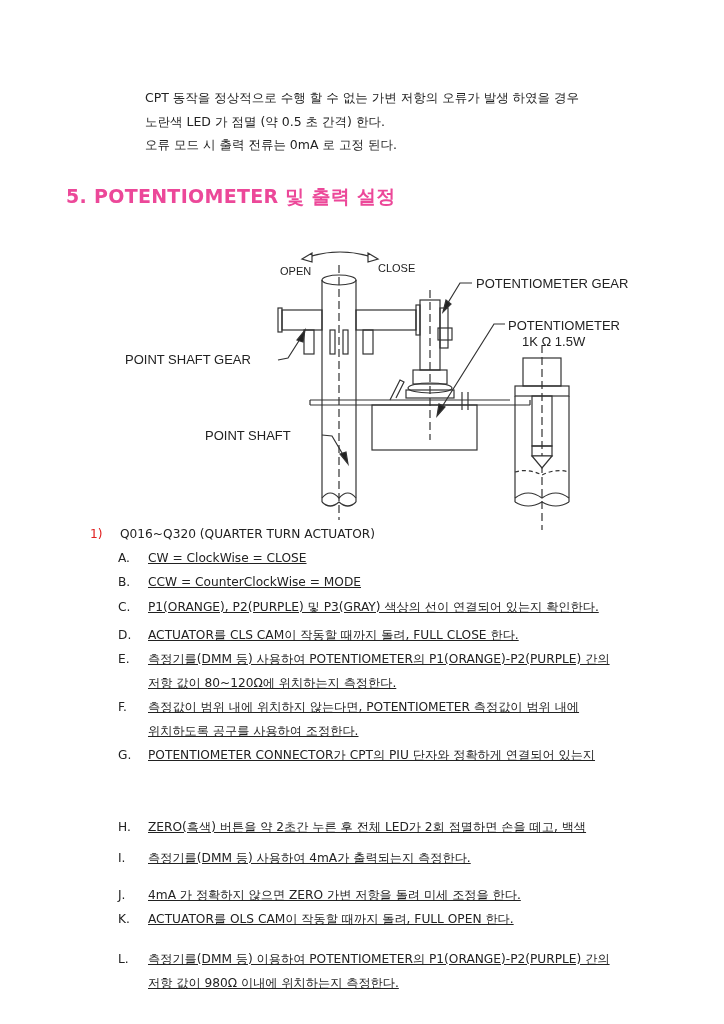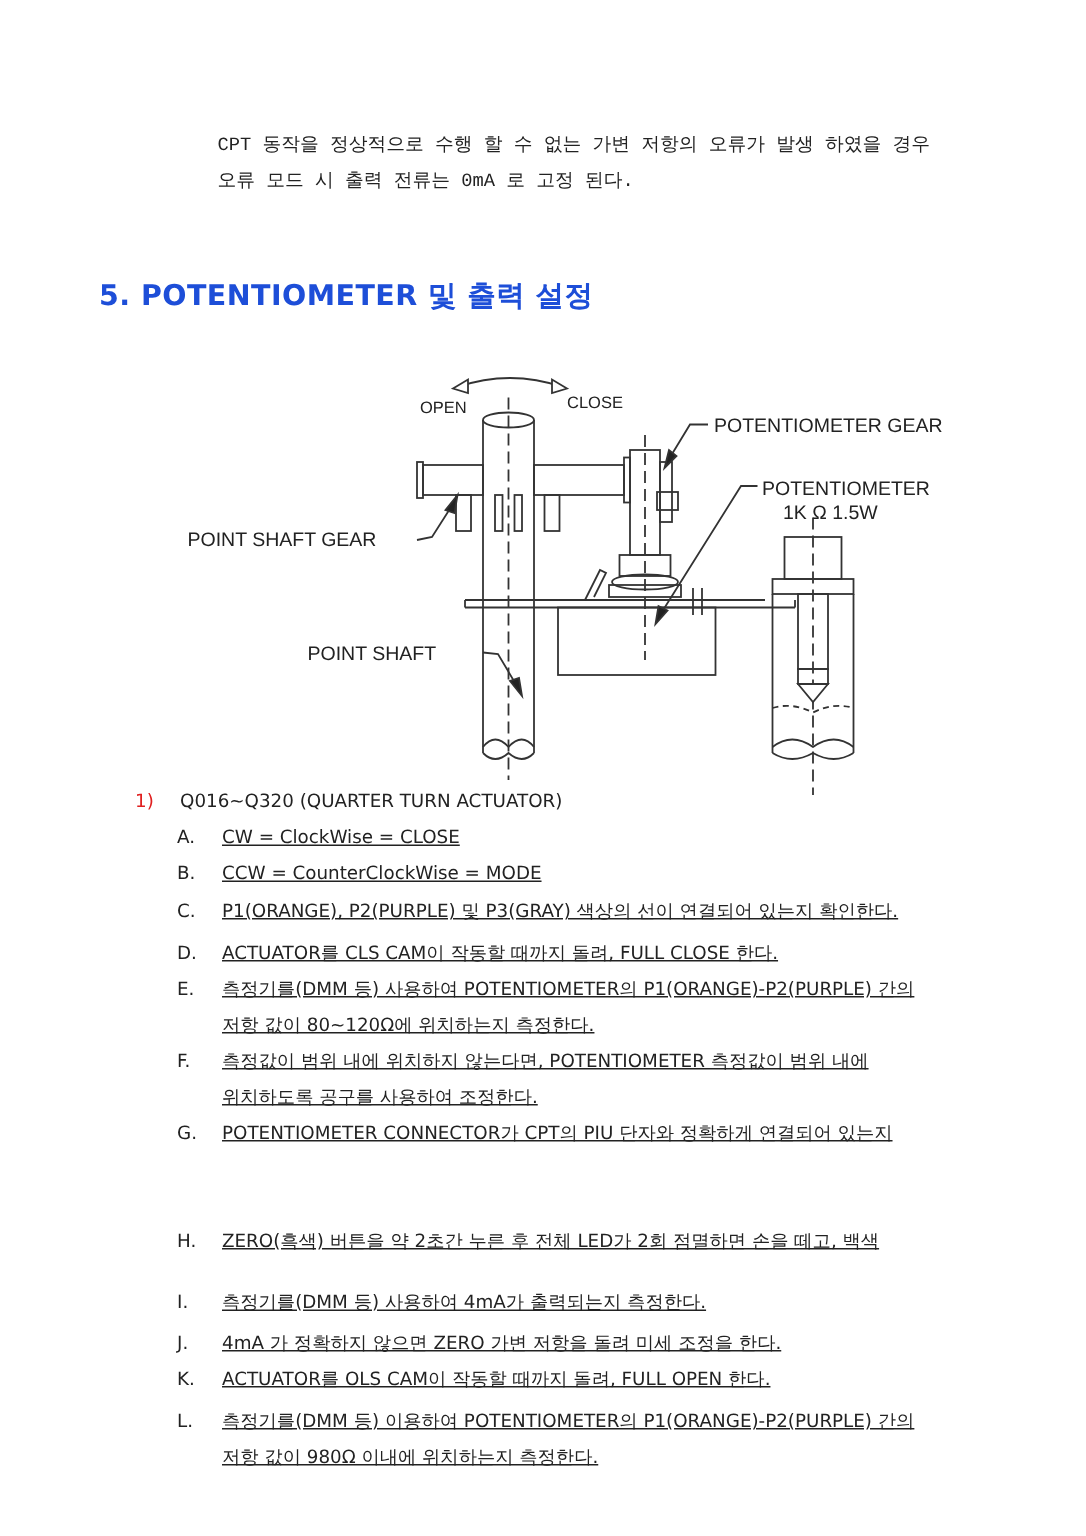--- a/index.html
+++ b/index.html
@@ -1,36 +1,37 @@
 <!DOCTYPE html>
 <html><head>
 <meta charset="utf-8">
 <style>
   html, body { margin:0; padding:0; background:#ffffff; }
   body { width:724px; height:1024px; position:relative; overflow:hidden;
          font-family:"DejaVu Sans", "Liberation Sans", sans-serif; color:#222; }
-  .intro { position:absolute; left:145px; top:86px; font-size:12.5px; line-height:23.5px;font-family:Liberation Mono, monospace; }
+  .intro { position:absolute; left:145px; top:86px; font-size:12.5px; line-height:23.5px; }
   .intro div { white-space:nowrap; }
   .heading { position:absolute; left:66px; top:184px; font-size:19px; font-weight:bold;
-             color:#1d4ed8; letter-spacing:0.3px; white-space:nowrap; }
+             color:#ec4899; letter-spacing:0.3px; white-space:nowrap; }
   .diagram { position:absolute; left:110px; top:240px; width:560px; height:290px; }
   .diagram svg { width:560px; height:290px; }
   .dlabel { font-family:"Liberation Sans", sans-serif; font-size:13px; fill:#222; }
   .dlabel-s { font-family:"Liberation Sans", sans-serif; font-size:11px; fill:#222; }
   .steps { position:absolute; left:90px; top:527px; width:560px; font-size:12.2px; }
   .step-title { position:absolute; left:0; top:0; white-space:nowrap; }
   .step-num { color:#e02020; display:inline-block; width:30px; }
   .item { position:absolute; left:28px; white-space:nowrap;text-decoration:underline; }
   .item .line2 { display:block; padding-left:30px; }
 </style>
 </head>
 <body>
 
 <div class="intro">
   <div>CPT 동작을 정상적으로 수행 할 수 없는 가변 저항의 오류가 발생 하였을 경우</div>
+  <div>노란색 LED 가 점멸 (약 0.5 초 간격) 한다.</div>
   <div>오류 모드 시 출력 전류는 0mA 로  고정 된다.</div>
 </div>
 
 <div class="heading">5. POTENTIOMETER 및 출력 설정</div>
 
 <div class="diagram">
   <svg viewBox="0 0 560 290" xmlns="http://www.w3.org/2000/svg" fill="none" stroke="#333" stroke-width="1.2">
 
     <path d="M195 18 Q230 6 265 18"></path>
     <polygon points="192,19 202,13 202,22" fill="#fff"></polygon>
@@ -110,17 +111,17 @@
   </div>
 
   <div class="item" style="top:24px"><span style="display:inline-block;width:30px">A.</span><span>CW = ClockWise = CLOSE</span></div>
   <div class="item" style="top:48px"><span style="display:inline-block;width:30px">B.</span><span>CCW = CounterClockWise = MODE</span></div>
   <div class="item" style="top:72px"><span style="display:inline-block;width:30px">C.</span><span>P1(ORANGE), P2(PURPLE) 및 P3(GRAY) 색상의 선이 연결되어 있는지 확인한다.</span></div>
   <div class="item" style="top:100px"><span style="display:inline-block;width:30px">D.</span><span>ACTUATOR를 CLS CAM이 작동할 때까지 돌려, FULL CLOSE 한다.</span></div>
   <div class="item" style="top:120px;line-height:24px"><span style="display:inline-block;width:30px">E.</span><span>측정기를(DMM 등) 사용하여  POTENTIOMETER의 P1(ORANGE)-P2(PURPLE)  간의</span><span class="line2">저항 값이 80~120Ω에 위치하는지 측정한다.</span></div>
   <div class="item" style="top:168px;line-height:24px"><span style="display:inline-block;width:30px">F.</span><span>측정값이  범위  내에  위치하지  않는다면, POTENTIOMETER  측정값이  범위  내에</span><span class="line2">위치하도록 공구를 사용하여 조정한다.</span></div>
   <div class="item" style="top:216px;line-height:24px"><span style="display:inline-block;width:30px">G.</span><span>POTENTIOMETER CONNECTOR가  CPT의 PIU  단자와  정확하게  연결되어  있는지</span></div>
   <div class="item" style="top:288px;line-height:24px"><span style="display:inline-block;width:30px">H.</span><span>ZERO(흑색) 버튼을 약 2초간 누른 후 전체 LED가 2회 점멸하면 손을 떼고, 백색</span></div>
-  <div class="item" style="top:333px"><span style="display:inline-block;width:30px">I.</span><span>측정기를(DMM 등) 사용하여 4mA가 출력되는지 측정한다.</span></div>
+  <div class="item" style="top:323px"><span style="display:inline-block;width:30px">I.</span><span>측정기를(DMM 등) 사용하여 4mA가 출력되는지 측정한다.</span></div>
   <div class="item" style="top:360px"><span style="display:inline-block;width:30px">J.</span><span>4mA 가 정확하지 않으면 ZERO 가변 저항을 돌려 미세 조정을 한다.</span></div>
   <div class="item" style="top:384px"><span style="display:inline-block;width:30px">K.</span><span>ACTUATOR를 OLS CAM이 작동할 때까지 돌려, FULL OPEN 한다.</span></div>
-  <div class="item" style="top:408px;line-height:24px"><span style="display:inline-block;width:30px">L.</span><span>측정기를(DMM 등) 이용하여  POTENTIOMETER의  P1(ORANGE)-P2(PURPLE)  간의</span><span class="line2">저항 값이 980Ω 이내에 위치하는지 측정한다.</span></div>
+  <div class="item" style="top:420px;line-height:24px"><span style="display:inline-block;width:30px">L.</span><span>측정기를(DMM 등) 이용하여  POTENTIOMETER의  P1(ORANGE)-P2(PURPLE)  간의</span><span class="line2">저항 값이 980Ω 이내에 위치하는지 측정한다.</span></div>
 </div>
 
 </body></html>

